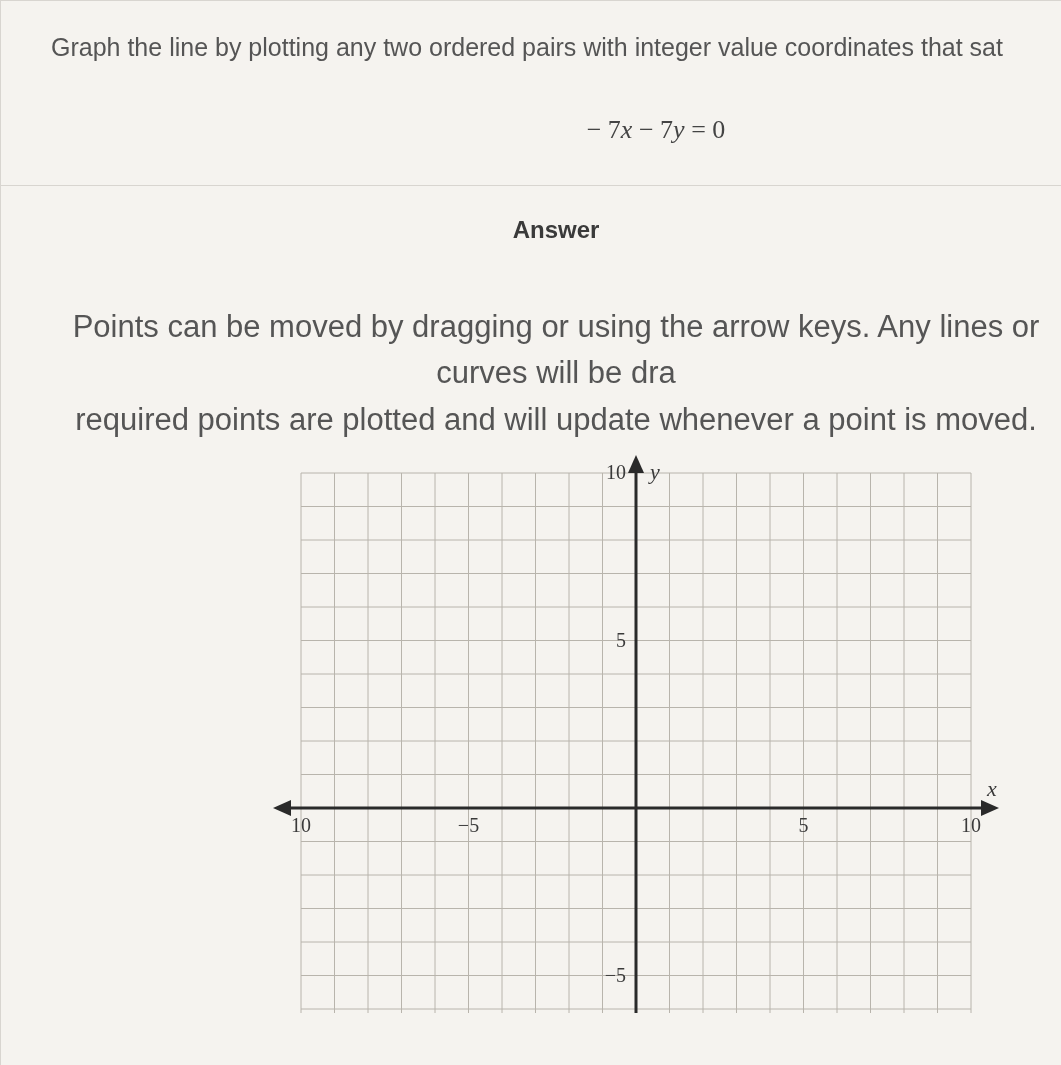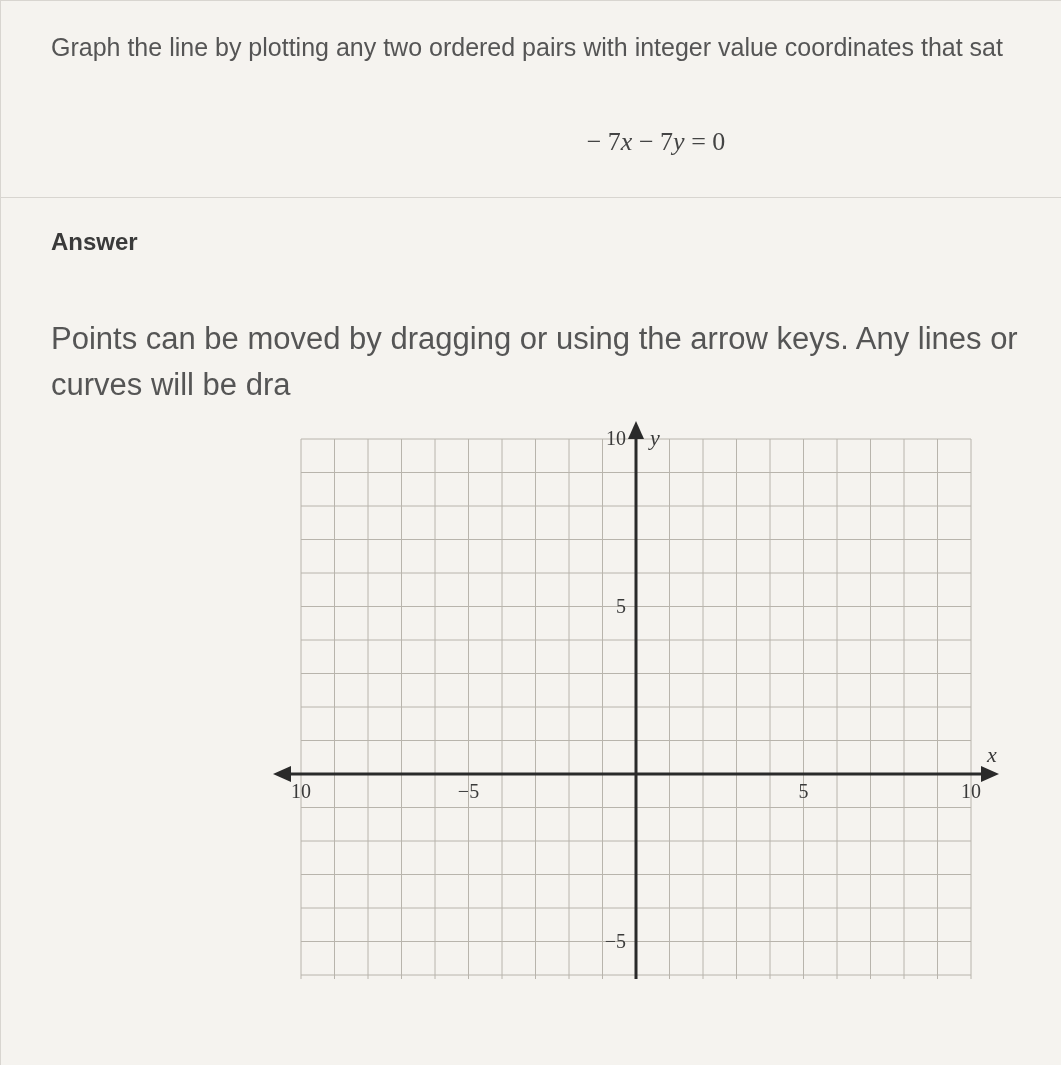--- a/index.html
+++ b/index.html
@@ -24,29 +24,30 @@
     border-bottom: 1px solid #d8d5d0;
   }
   .question-text {
     font-size: 25px;
     color: #555;
     line-height: 1.5;
   }
   .equation {
     font-size: 26px;
     text-align: center;
-    margin-top: 60px;
+    margin-top: 48px;
     font-family: "Times New Roman", serif;
     font-style: italic;
     color: #444;
     padding-left: 200px;
   }
   .equation .num { font-style: normal; }
   .answer-section {
     padding: 30px 0 0 50px;
+    text-align: center;
   }
   .answer-heading {
     font-size: 24px;
     font-weight: 700;
     color: #3a3a3a;
     margin-bottom: 60px;
   }
   .instructions {
     font-size: 31px;
     color: #555;
@@ -82,20 +83,21 @@
     <div class="question-text">Graph the line by plotting any two ordered pairs with integer value coordinates that sat</div>
     <div class="equation">
       <span class="num">− 7</span><span>x</span><span class="num"> − 7</span><span>y</span><span class="num"> = 0</span>
     </div>
   </div>
 
   <div class="answer-section">
     <div class="answer-heading">Answer</div>
     <div class="instructions">
       <span>Points can be moved by dragging or using the arrow keys. Any lines or curves will be dra</span><br>
+      <span>required points are plotted and will update whenever a point is moved.</span>
     </div>
 
     <div class="graph-wrap">
       <svg id="graph-svg" width="740" height="560">
           <line x1="40" y1="20" x2="40" y2="560" class="grid-line"></line>
           <line x1="73.5" y1="20" x2="73.5" y2="560" class="grid-line"></line>
           <line x1="107" y1="20" x2="107" y2="560" class="grid-line"></line>
           <line x1="140.5" y1="20" x2="140.5" y2="560" class="grid-line"></line>
           <line x1="174" y1="20" x2="174" y2="560" class="grid-line"></line>
           <line x1="207.5" y1="20" x2="207.5" y2="560" class="grid-line"></line>

